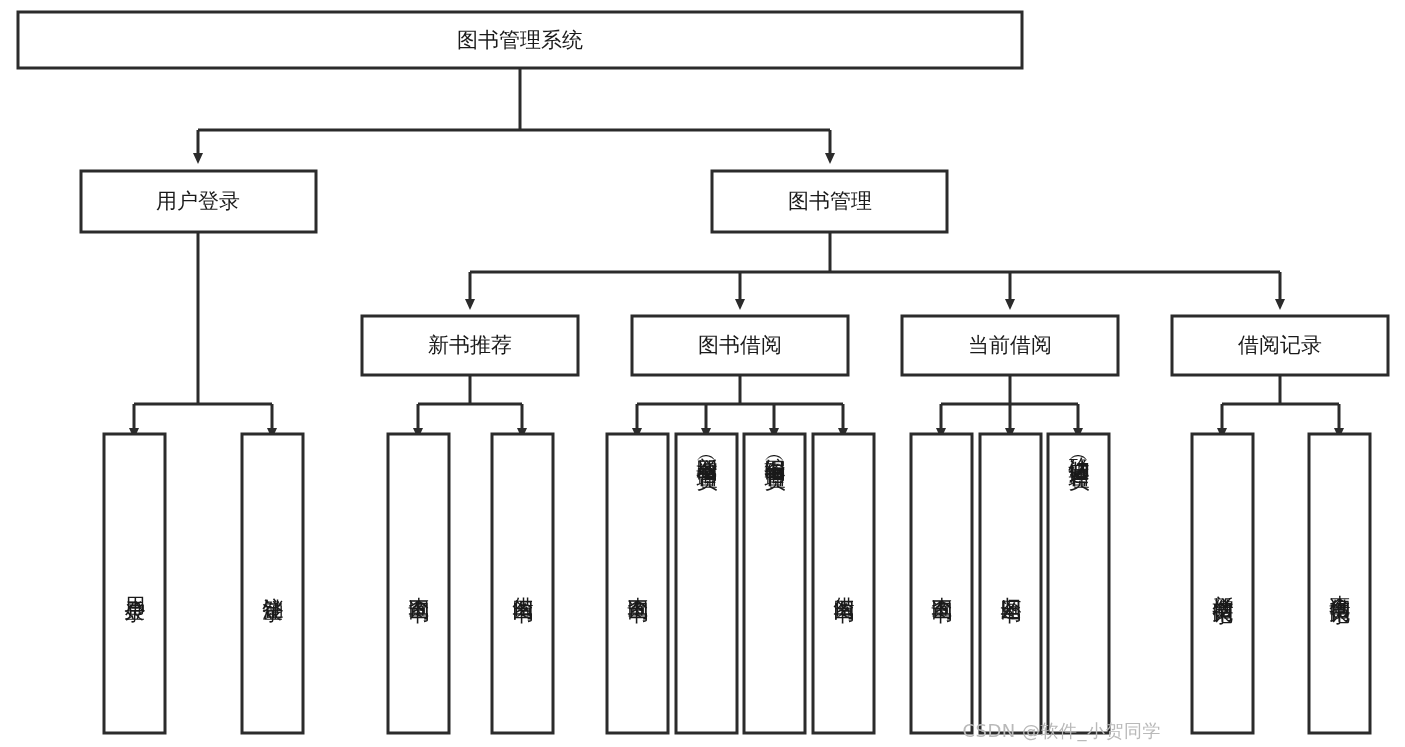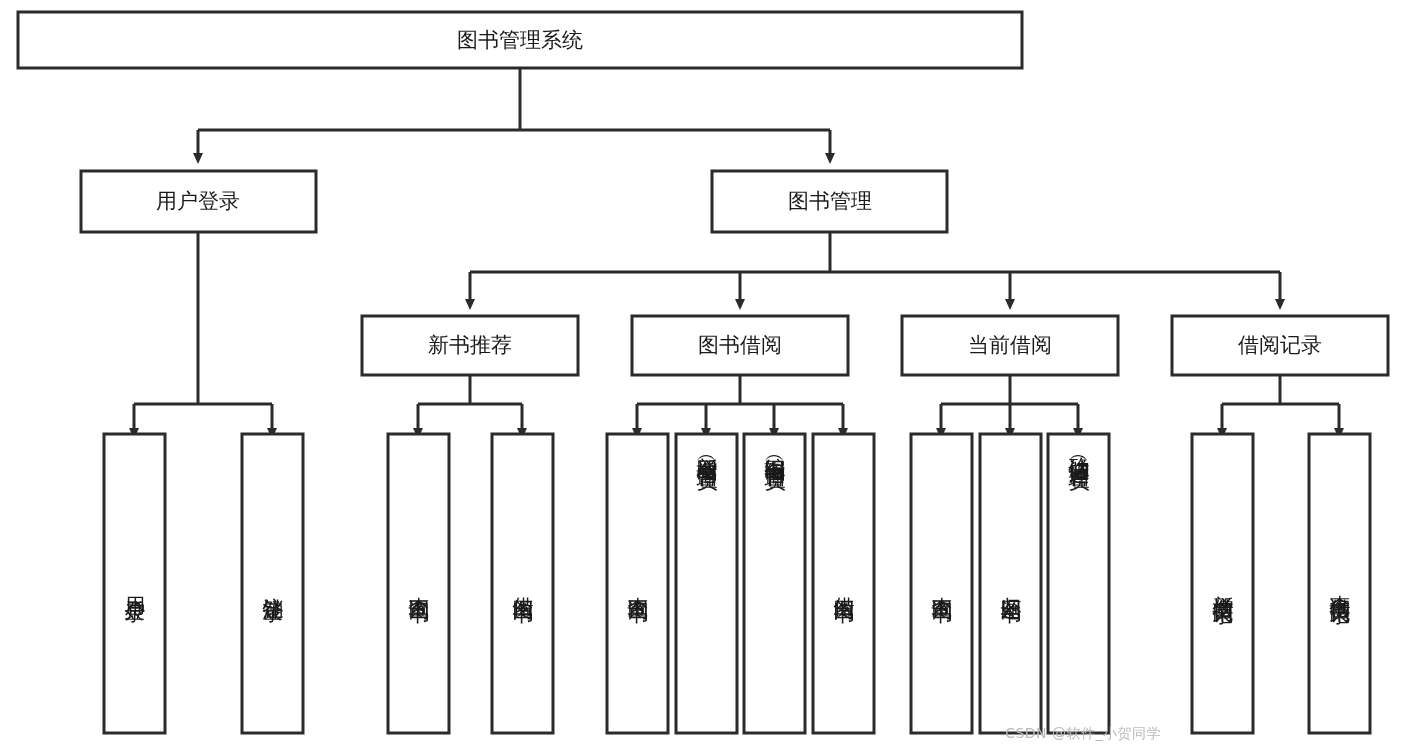--- a/index.html
+++ b/index.html
@@ -66,21 +66,21 @@
     color: #1a1a1a;
     letter-spacing: 2px;
     white-space: nowrap;
     text-align: center;
   }
   .watermark {
     position: absolute;
     right: 8px;
     bottom: 4px;
     font-family: "DejaVu Sans", "Liberation Sans", sans-serif;
-    font-size: 14px;
+    font-size: 18px;
     color: #b9b9b9;
     letter-spacing: 0.5px;
     white-space: nowrap;
     pointer-events: none;
   }
 </style>
 </head>
 <body>
 
 <div id="diagram-root">

